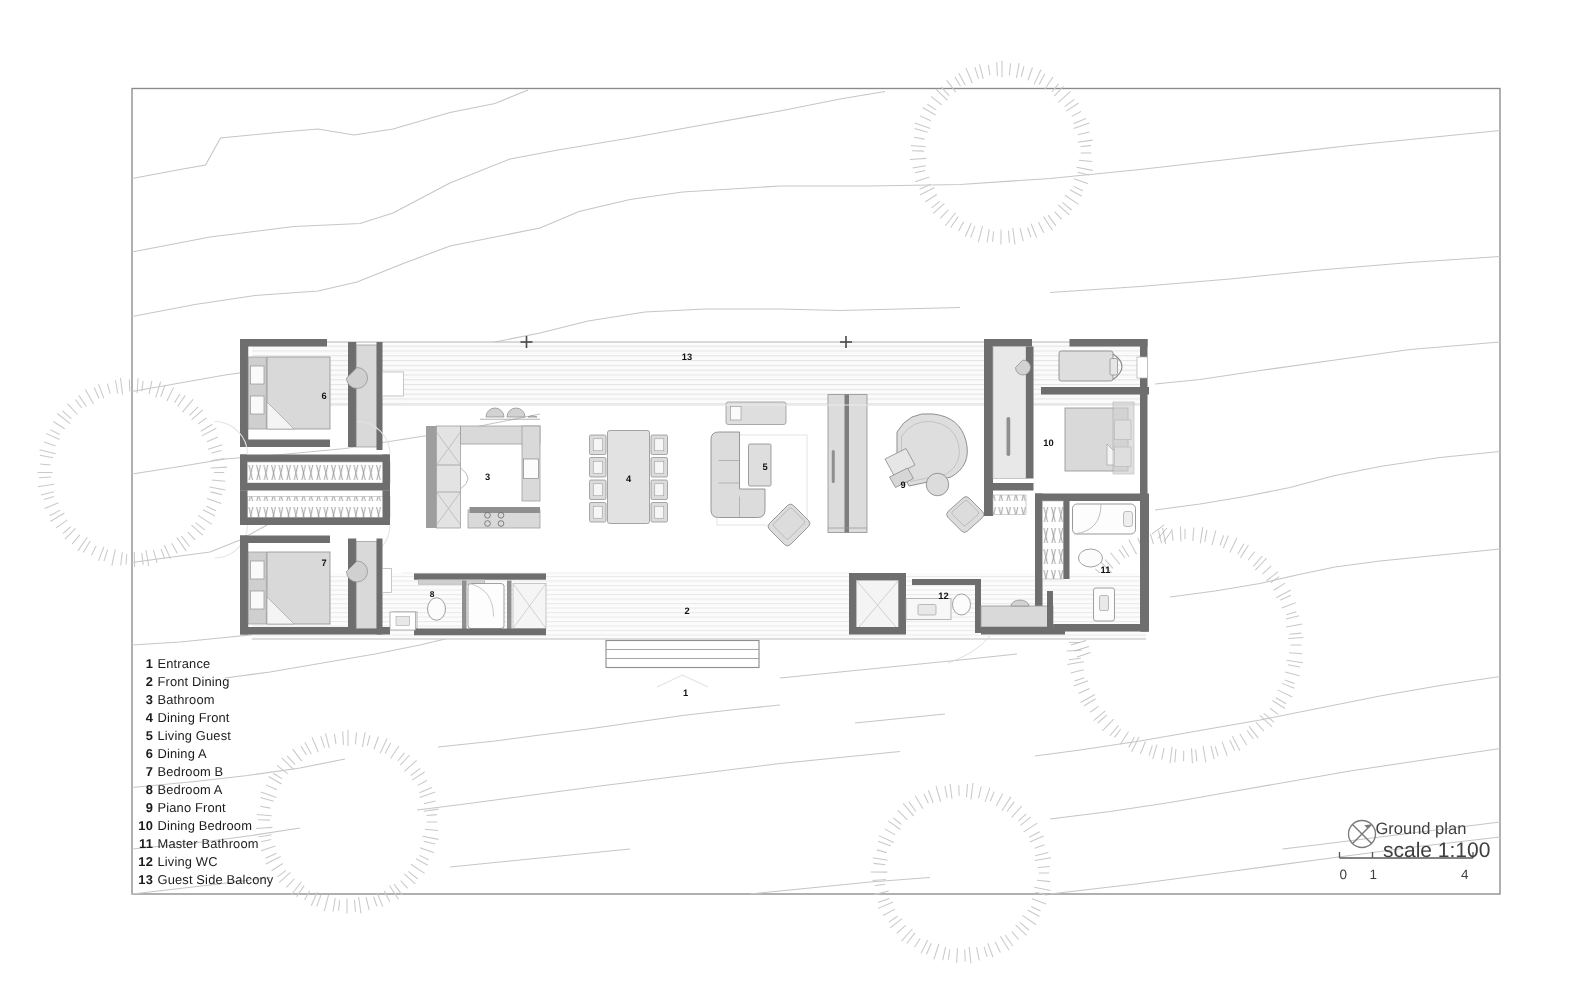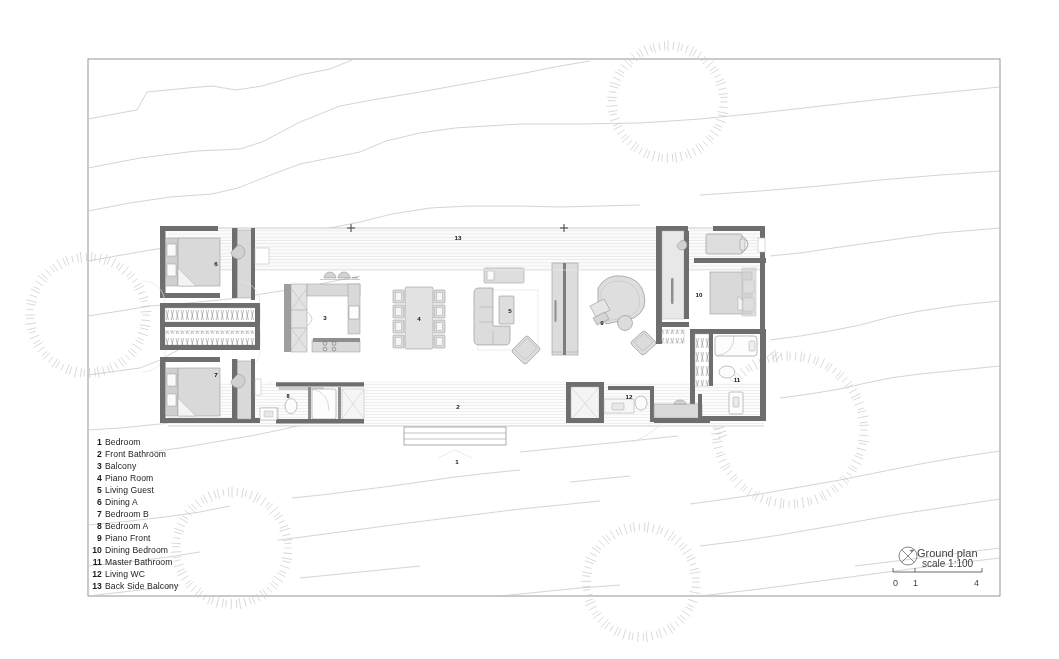--- a/index.html
+++ b/index.html
@@ -73,21 +73,21 @@
     top: 0px;
     white-space: nowrap;
     font-size: 11px;
     color: #3f3f3f;
   }
   #title-sub {
     position: absolute;
     left: 27px;
     top: 12px;
     white-space: nowrap;
-    font-size: 10px;
+    font-size: 14px;
     color: #3f3f3f;
     text-align: right;
   }
   #scalebar-labels {
     position: absolute;
     left: -2px;
     top: 32px;
     width: 90px;
     height: 14px;
   }
@@ -917,33 +917,33 @@
       <line x1="901.5" y1="562.5" x2="914.5" y2="549.5" stroke="#7a7a7a" stroke-width="0.9"></line>
       <path d="M914.5 549.5 l-5 0.6 l2.2 2.2 z" fill="#7a7a7a"></path>
       <line x1="901.5" y1="549.5" x2="914.5" y2="562.5" stroke="#7a7a7a" stroke-width="0.9"></line>
     </g>
 
   </svg>
 
   <div id="legend">
       <div class="legend-row">
         <span class="legend-num">1</span>
-        <span class="legend-label">Bedroom</span>
+        <span class="legend-label">Entrance</span>
       </div>
       <div class="legend-row">
         <span class="legend-num">2</span>
-        <span class="legend-label">Front Bathroom</span>
+        <span class="legend-label">Front Dining</span>
       </div>
       <div class="legend-row">
         <span class="legend-num">3</span>
-        <span class="legend-label">Balcony</span>
+        <span class="legend-label">Bathroom</span>
       </div>
       <div class="legend-row">
         <span class="legend-num">4</span>
-        <span class="legend-label">Piano Room</span>
+        <span class="legend-label">Dining Front</span>
       </div>
       <div class="legend-row">
         <span class="legend-num">5</span>
         <span class="legend-label">Living Guest</span>
       </div>
       <div class="legend-row">
         <span class="legend-num">6</span>
         <span class="legend-label">Dining A</span>
       </div>
       <div class="legend-row">
@@ -965,21 +965,21 @@
       <div class="legend-row">
         <span class="legend-num">11</span>
         <span class="legend-label">Master Bathroom</span>
       </div>
       <div class="legend-row">
         <span class="legend-num">12</span>
         <span class="legend-label">Living WC</span>
       </div>
       <div class="legend-row">
         <span class="legend-num">13</span>
-        <span class="legend-label">Back Side Balcony</span>
+        <span class="legend-label">Guest Side Balcony</span>
       </div>
     </div>
 
   <div id="titleblock">
     <div id="title-main">Ground plan</div>
     <div id="title-sub">scale 1:100</div>
     <div id="scalebar-labels">
       <span class="s0">0</span>
       <span class="s1">1</span>
       <span class="s4">4</span>

